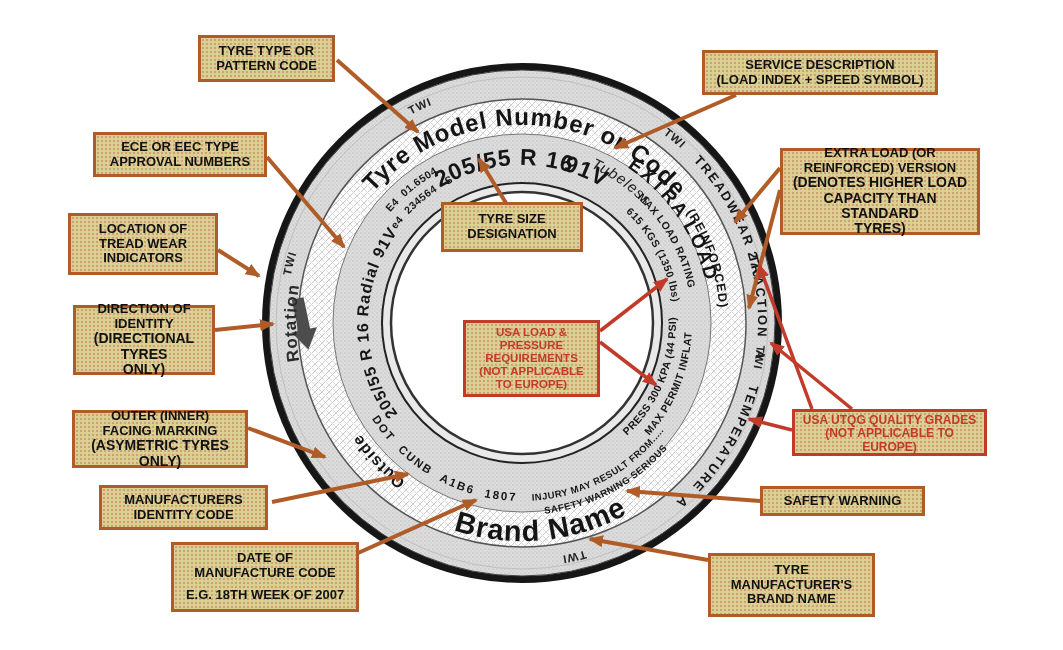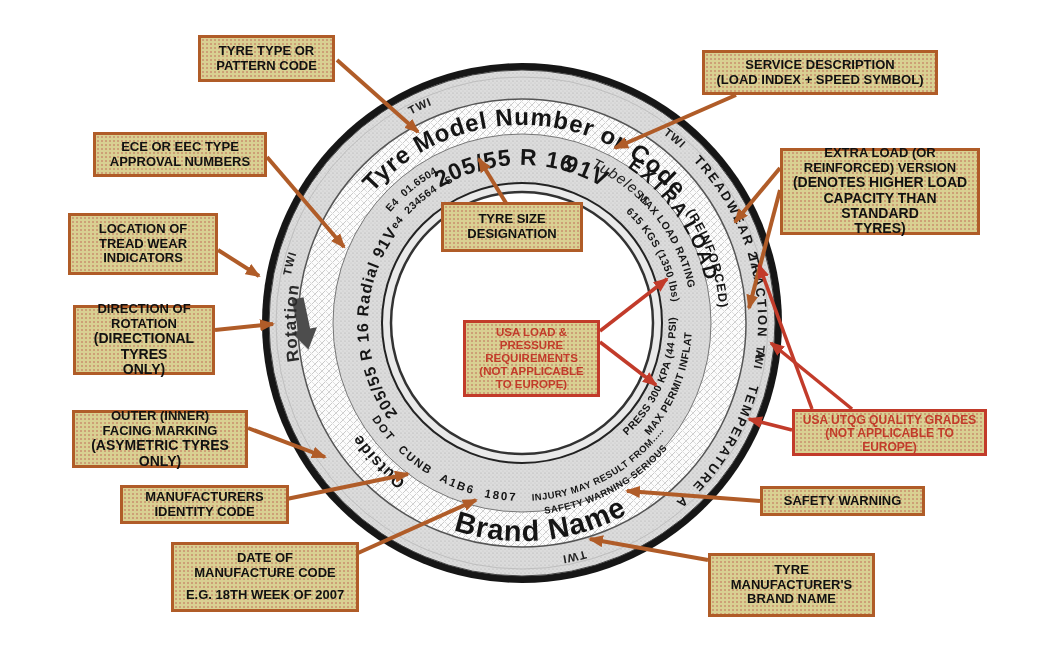--- a/index.html
+++ b/index.html
@@ -167,32 +167,32 @@
 </div>
 
 <div class="co" style="left:68px;top:213px;width:150px;height:62px;">
   <span class="main">LOCATION OF
 TREAD WEAR
 INDICATORS</span>
 </div>
 
 <div class="co" style="left:73px;top:305px;width:142px;height:70px;">
   <span class="main">DIRECTION OF
-ROTATION</span>
+IDENTITY</span>
   <span class="small">(DIRECTIONAL TYRES
 ONLY)</span>
 </div>
 
 <div class="co" style="left:72px;top:410px;width:176px;height:58px;">
   <span class="main">OUTER (INNER)
 FACING MARKING</span>
   <span class="small">(ASYMETRIC TYRES ONLY)</span>
 </div>
 
-<div class="co" style="left:120px;top:485px;width:169px;height:39px;">
+<div class="co" style="left:99px;top:485px;width:169px;height:45px;">
   <span class="main">MANUFACTURERS
 IDENTITY CODE</span>
 </div>
 
 <div class="co" style="left:150px;top:542px;width:188px;height:70px;margin-left:21px;">
   <span class="main">DATE OF
 MANUFACTURE CODE</span>
   <span class="main gap">E.G. 18TH WEEK OF 2007</span>
 </div>
 

